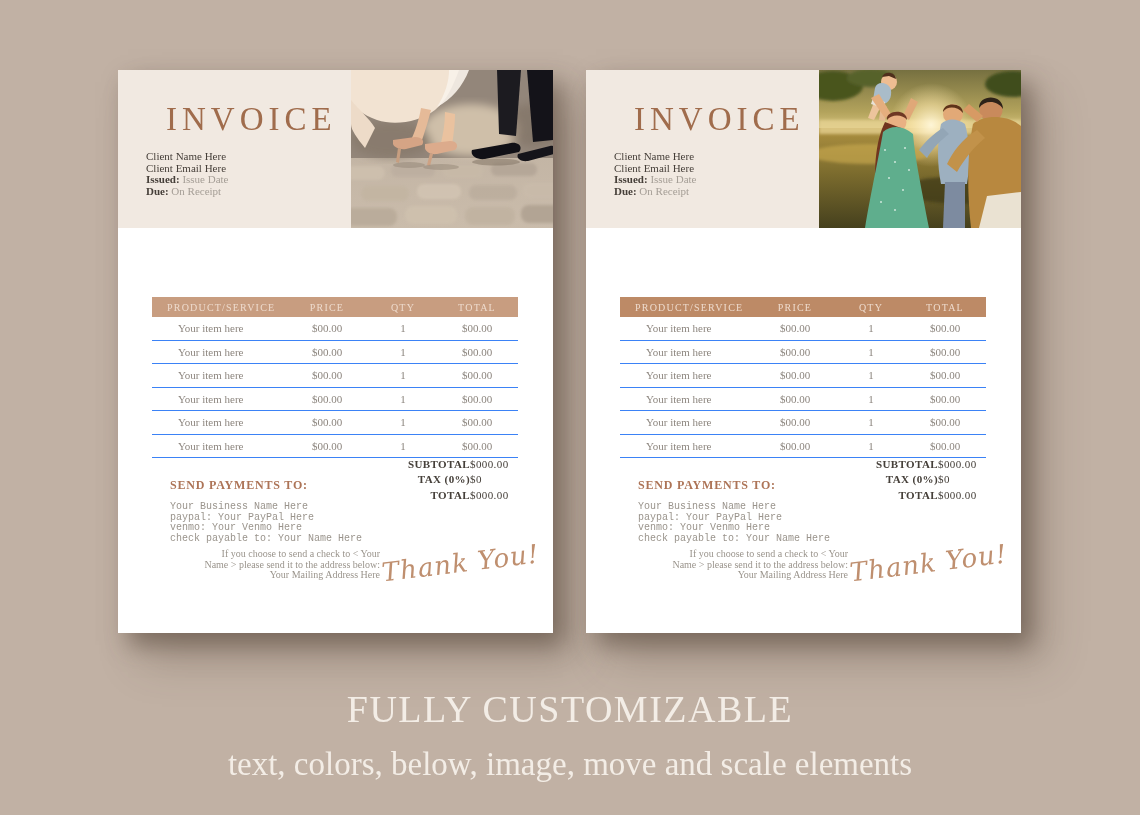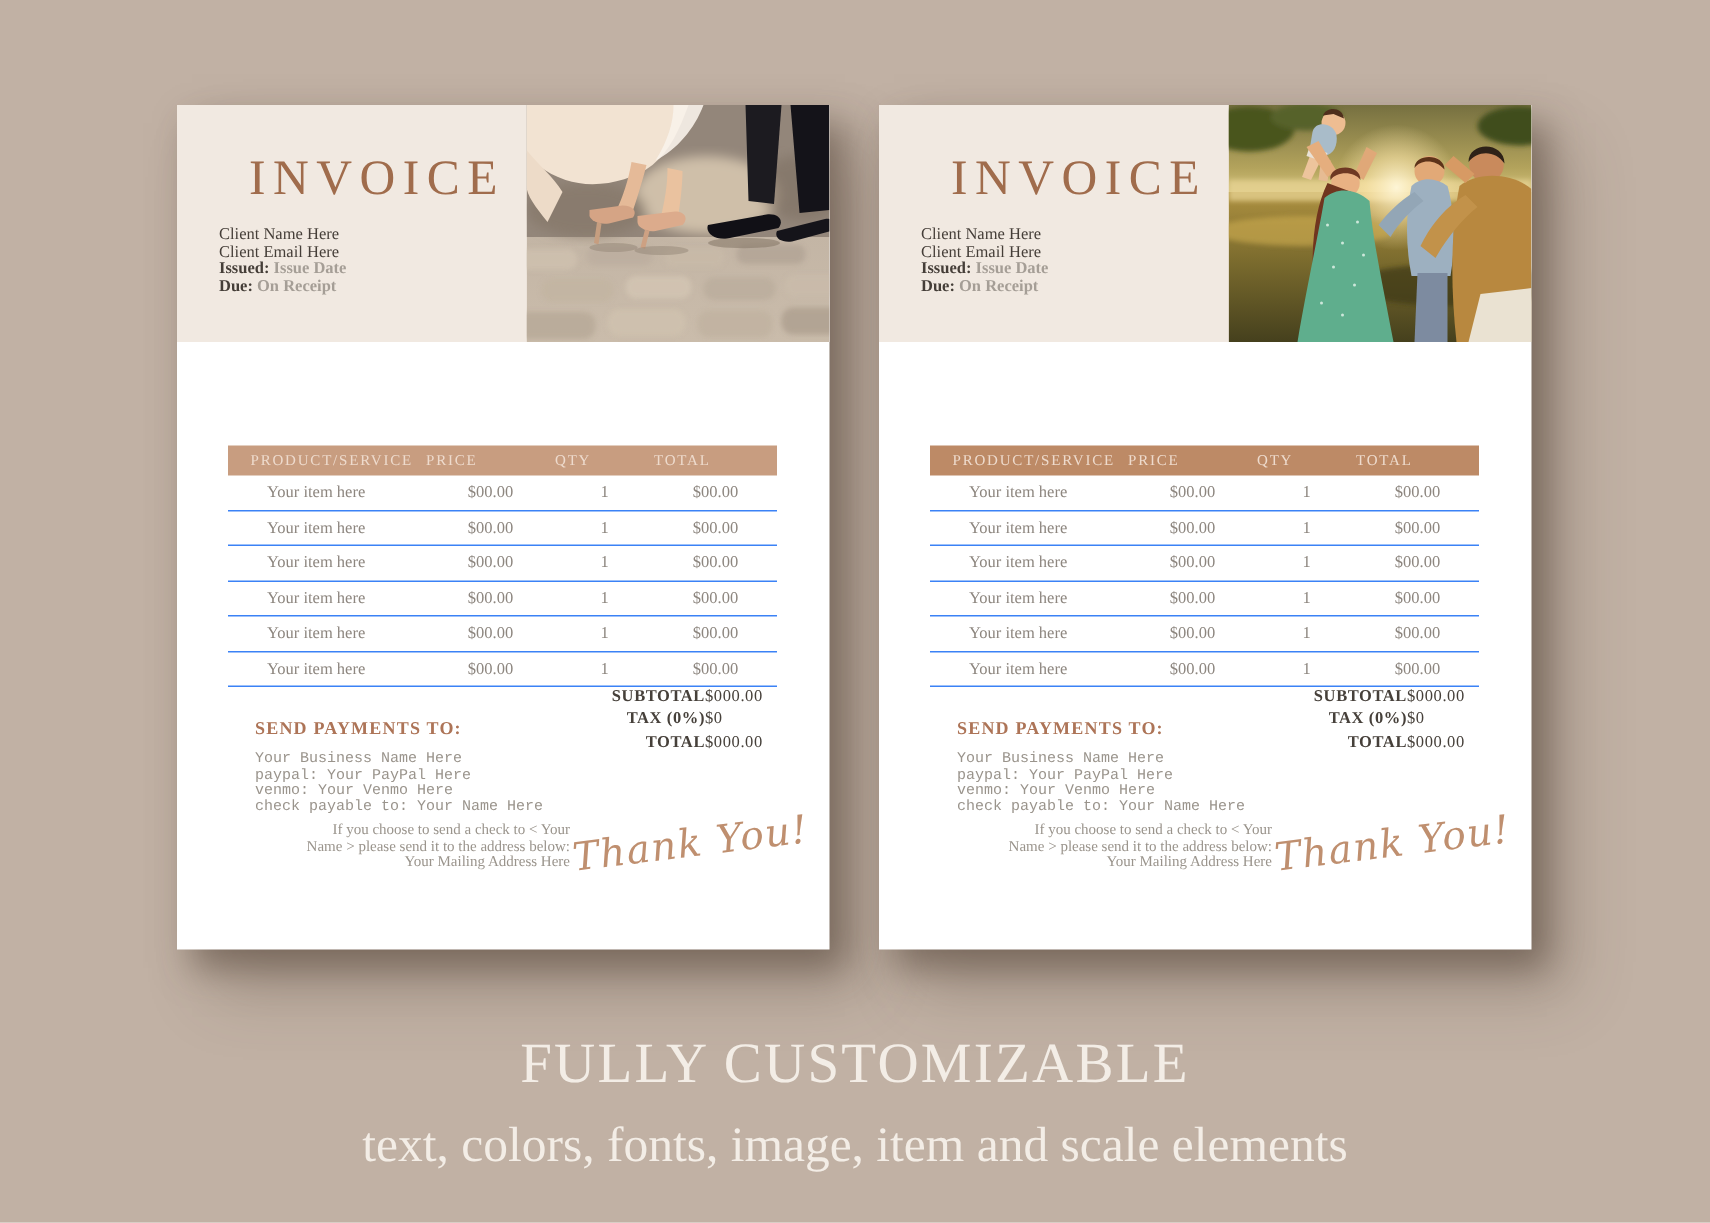--- a/index.html
+++ b/index.html
@@ -7,29 +7,29 @@
   .stage{position:relative;width:1140px;height:815px;background:#c1b1a4;}
 
   
   .card{position:absolute;top:70px;width:435px;height:563px;background:#ffffff;
         box-shadow:10px 12px 22px rgba(78,62,50,.50), 24px 28px 40px rgba(78,62,50,.25);}
   .card-header{position:absolute;top:0;left:0;width:435px;height:158px;background:#f1e9e1;}
   .inv-title{position:absolute;left:27px;top:33px;font-size:33px;line-height:1;
              letter-spacing:5px;color:#a06c4c;font-weight:400;margin-left:21px;}
   .client-block{position:absolute;left:28px;top:81px;font-size:11px;line-height:11.6px;color:#453e38;}
   .client-line .lbl{font-weight:bold;color:#453e38;text-align:right;}
-  .client-line .val{color:#a59e96;font-weight:bold;}
+  .client-line .val{color:#a59e96;}
   .header-photo{position:absolute;top:0;right:0;width:202px;height:158px;overflow:hidden;}
   .photo{position:absolute;inset:0;width:100%;height:100%;display:block;}
 
   
   .items-table{position:absolute;left:34px;top:199px;width:366px;}
   .thead{display:grid;grid-template-columns:132px 86px 66px 82px;height:20px;align-items:center;
          background:var(--tan,#c89d80);color:#eedbcd;font-size:10px;letter-spacing:1.2px;margin-top:28px;}
-  .th{}
+  .th{text-align:center;}
   .th-product{text-align:left;padding-left:15px;}
   .trow{display:grid;grid-template-columns:132px 86px 66px 82px;height:22.5px;align-items:center;
         border-bottom:1px solid #3b82f6;font-size:11px;color:#8d867f;}
   .td{text-align:center;}
   .td-product{text-align:left;padding-left:26px;}
 
   
   .totals{position:absolute;left:280px;top:386px;width:150px;font-size:11px;color:#46403a;}
   .totals-row{display:flex;height:15.5px;align-items:center;letter-spacing:.4px;text-align:right;}
   .totals-label{width:72px;font-weight:bold;}
@@ -354,14 +354,14 @@
         <div>If you choose to send a check to &lt; Your</div>
         <div>Name &gt; please send it to the address below:</div>
         <div>Your Mailing Address Here</div>
       </div>
     </div>
 
     <div class="thanks">Thank You!</div>
   </div>
 </div>
   <div class="caption-title">FULLY CUSTOMIZABLE</div>
-  <div class="caption-subtitle">text, colors, fonts, image, item and scale elements</div>
+  <div class="caption-subtitle">text, colors, below, image, move and scale elements</div>
 </div>
 
 </body></html>

